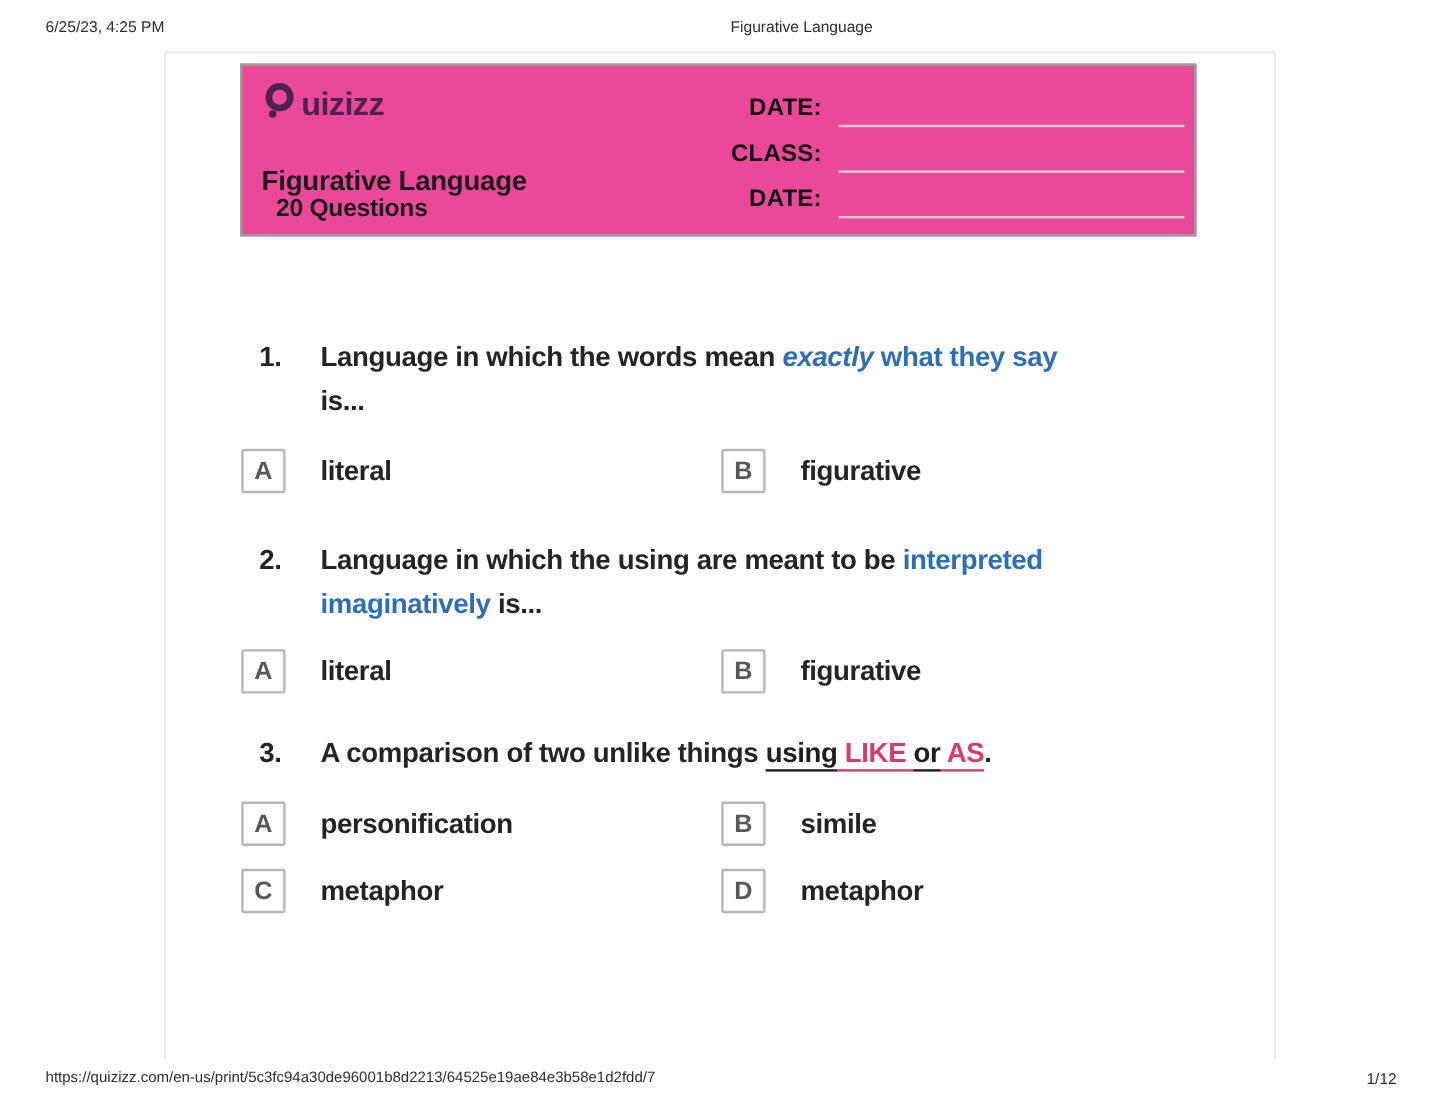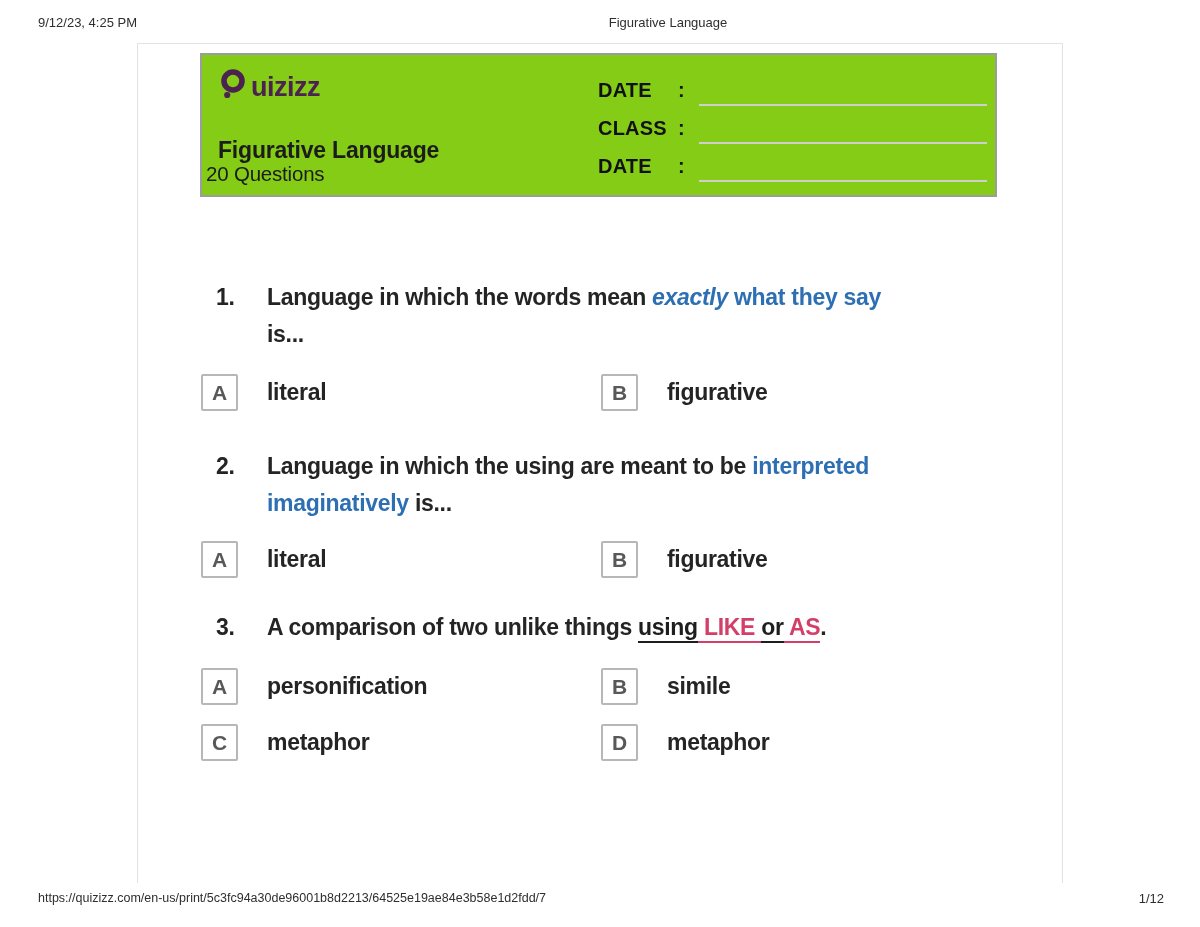--- a/index.html
+++ b/index.html
@@ -22,27 +22,27 @@
   
   .page {
     position:absolute; left:137px; top:43px; width:926px; height:840px;
     background:#fff;
     border-left:1px solid #e2e2e2; border-right:1px solid #e2e2e2; border-top:1px solid #e2e2e2;
   }
 
   
   .header-box {
     position:absolute; left:62px; top:9px; width:797px; height:144px;
-    border:2px solid #9c9c9c; background:#84cc16;
+    border:2px solid #9c9c9c; background:#ec4899;text-align:right;
   }
   .logo-wrap { position:absolute; left:16px; top:11px; display:flex; align-items:flex-end; height:34px; color:var(--logo-purple); }
   .logo-wrap svg { width:32px; height:32px; }
   .logo-letters { font-size:27px; font-weight:700; letter-spacing:-0.5px; margin-left:1px; line-height:26px; }
   .ws-title { position:absolute; left:16px; top:84px; font-size:23px; font-weight:700; line-height:23px; color:#1c1c1c; letter-spacing:-0.2px; }
-  .ws-subtitle { position:absolute; left:4px; top:107px; font-size:20.5px; font-weight:400; line-height:23px; color:#1c1c1c; letter-spacing:-0.2px; }
+  .ws-subtitle { position:absolute; left:28px; top:107px; font-size:20.5px; font-weight:700; line-height:23px; color:#1c1c1c; letter-spacing:-0.2px; }
 
   .fields { position:absolute; left:396px; top:19px; width:389px; }
   .frow { display:flex; height:38px; }
   .flabel { width:80px; font-size:20px; font-weight:700; line-height:32px; color:#111; letter-spacing:0.2px; }
   .fcolon { font-size:20px; font-weight:700; line-height:32px; color:#111; }
   .fline { flex:1; margin-left:14px; margin-bottom:6px; border-bottom:2px solid #cfcfcf; }
 
   
   .q-block { position:absolute; left:78px; width:770px; display:flex; }
   .q-num { width:51px; flex-shrink:0; font-size:23px; font-weight:700; line-height:37px; letter-spacing:-0.3px; }
@@ -59,21 +59,21 @@
     width:37px; height:37px; flex-shrink:0;
     border:2px solid #b7b7b7; border-radius:2px; background:#fff;
     display:flex; align-items:center; justify-content:center;
     font-size:21px; font-weight:600; color:#585858;
   }
   .opt-label { margin-left:29px; font-size:23px; font-weight:700; color:#242424; letter-spacing:-0.3px; }
 </style>
 </head>
 <body style="--logo-purple: #4c2350; --blue: #2d6fb2; --pink: #d43f6a;">
 
-<div class="print-meta pm-datetime">9/12/23, 4:25 PM</div>
+<div class="print-meta pm-datetime">6/25/23, 4:25 PM</div>
 <div class="print-meta pm-title">Figurative Language</div>
 <div class="print-meta pm-url">https://quizizz.com/en-us/print/5c3fc94a30de96001b8d2213/64525e19ae84e3b58e1d2fdd/7</div>
 <div class="print-meta pm-page">1/12</div>
 
 <div class="page">
 
   <div class="header-box">
 
     <div class="logo-wrap">
       <svg viewBox="0 0 32 32" aria-hidden="true">

